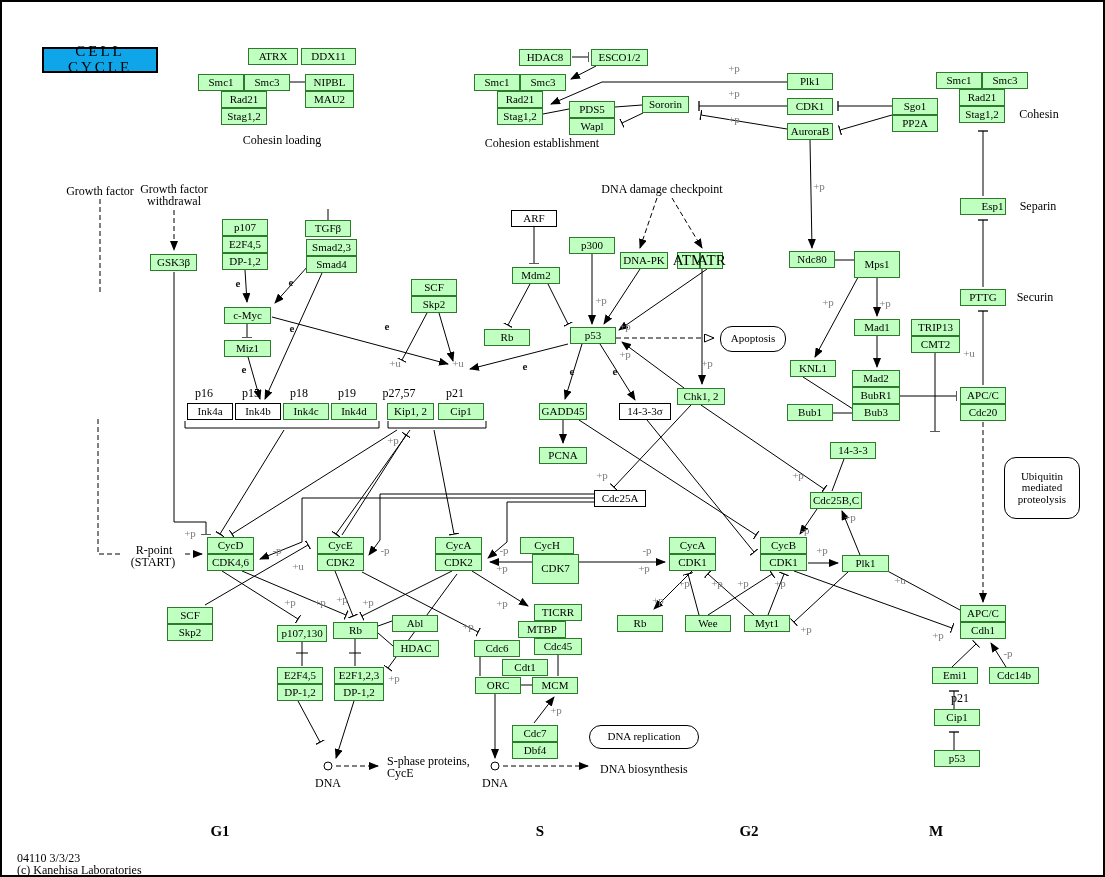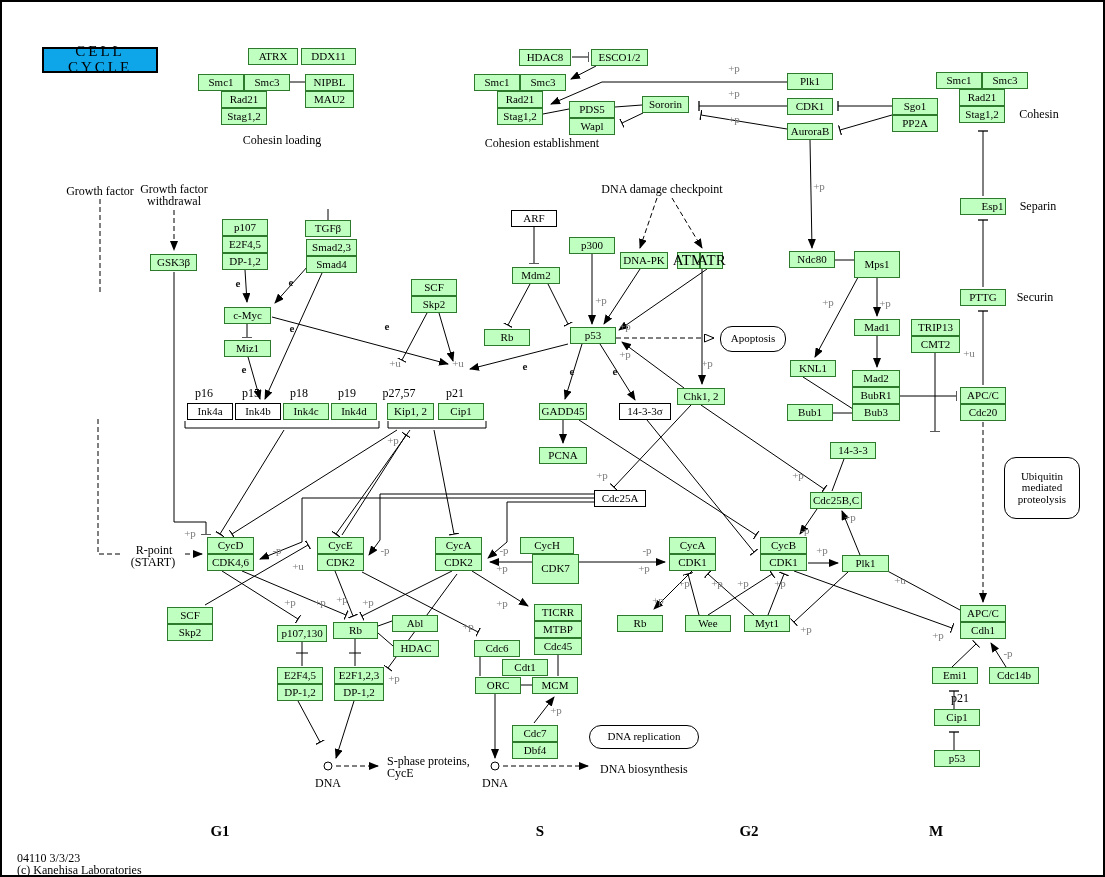--- a/index.html
+++ b/index.html
@@ -237,21 +237,21 @@
     <div class="node g" style="left: 165px; top: 622px; width: 46px; height: 17px;">Skp2</div>
     <div class="node g" style="left: 275px; top: 623px; width: 50px; height: 17px;">p107,130</div>
     <div class="node g" style="left: 331px; top: 620px; width: 45px; height: 17px;">Rb</div>
     <div class="node g" style="left: 390px; top: 613px; width: 46px; height: 17px;">Abl</div>
     <div class="node g" style="left: 391px; top: 638px; width: 46px; height: 17px;">HDAC</div>
     <div class="node g" style="left: 275px; top: 665px; width: 46px; height: 17px;">E2F4,5</div>
     <div class="node g" style="left: 275px; top: 682px; width: 46px; height: 17px;">DP-1,2</div>
     <div class="node g" style="left: 332px; top: 665px; width: 50px; height: 17px;">E2F1,2,3</div>
     <div class="node g" style="left: 332px; top: 682px; width: 50px; height: 17px;">DP-1,2</div>
     <div class="node g" style="left: 532px; top: 602px; width: 48px; height: 17px;">TICRR</div>
-    <div class="node g" style="left: 532px; top: 619px; width: 48px; height: 17px;">MTBP</div>
+    <div class="node g" style="left: 516px; top: 619px; width: 48px; height: 17px;">MTBP</div>
     <div class="node g" style="left: 532px; top: 636px; width: 48px; height: 17px;">Cdc45</div>
     <div class="node g" style="left: 472px; top: 638px; width: 46px; height: 17px;">Cdc6</div>
     <div class="node g" style="left: 500px; top: 657px; width: 46px; height: 17px;">Cdt1</div>
     <div class="node g" style="left: 473px; top: 675px; width: 46px; height: 17px;">ORC</div>
     <div class="node g" style="left: 530px; top: 675px; width: 46px; height: 17px;">MCM</div>
     <div class="node g" style="left: 510px; top: 723px; width: 46px; height: 17px;">Cdc7</div>
     <div class="node g" style="left: 510px; top: 740px; width: 46px; height: 17px;">Dbf4</div>
     <div class="node g" style="left: 615px; top: 613px; width: 46px; height: 17px;">Rb</div>
     <div class="node g" style="left: 683px; top: 613px; width: 46px; height: 17px;">Wee</div>
     <div class="node g" style="left: 742px; top: 613px; width: 46px; height: 17px;">Myt1</div>

